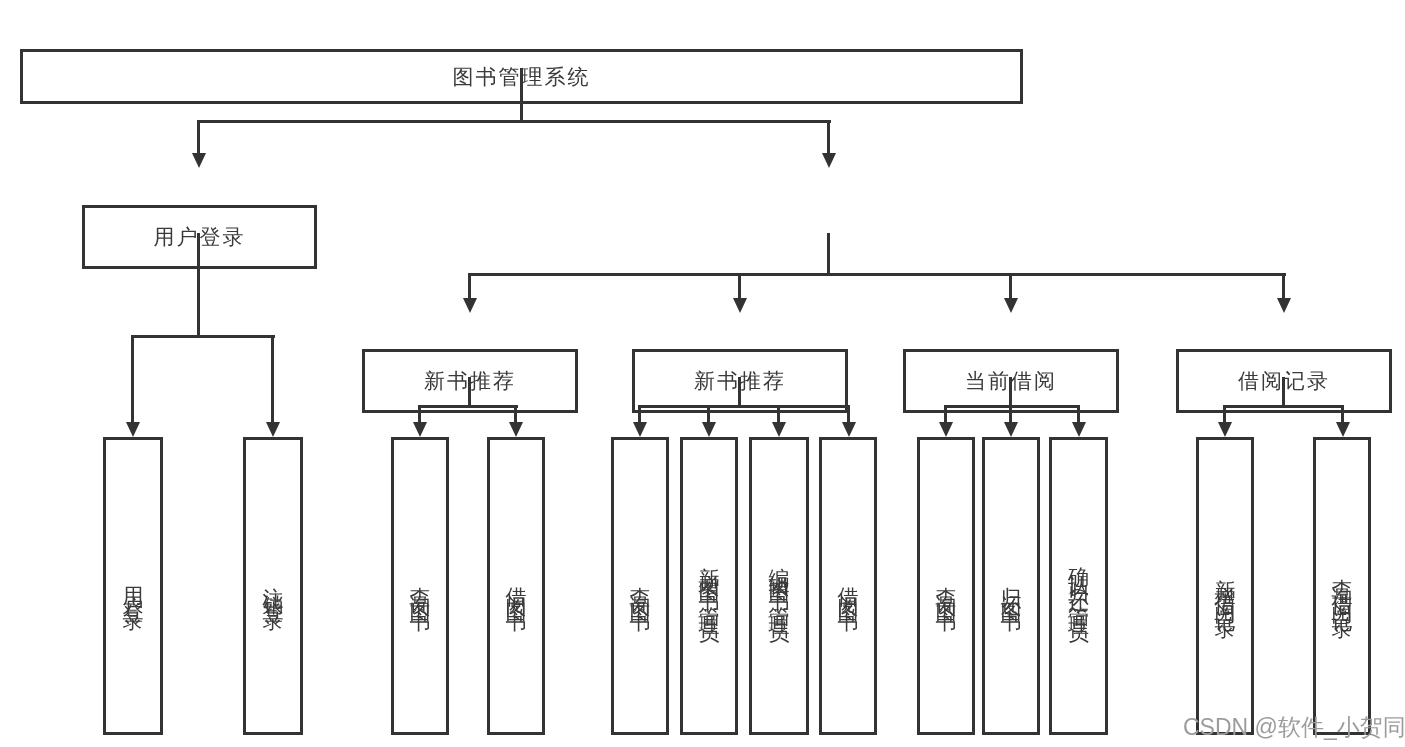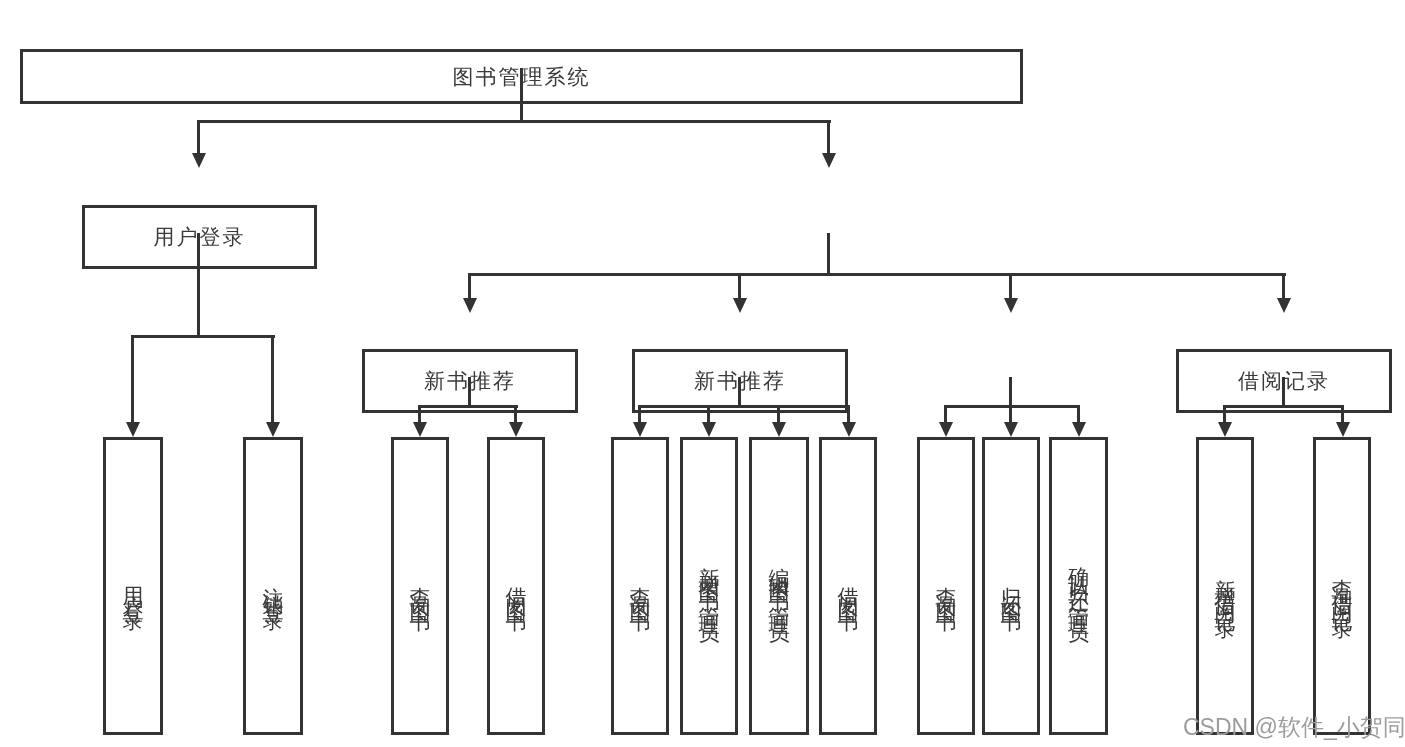--- a/index.html
+++ b/index.html
@@ -98,20 +98,23 @@
   <div class="tri" style="left:1004px; top:298px;"></div>
   <div class="vline" style="left:1282px; top:273px; height:27px;"></div>
   <div class="tri" style="left:1277px; top:298px;"></div>
 
   <div class="hbox" style="left:362px; top:313px; width:216px; height:64px;">
     <span>新书推荐</span>
   </div>
   <div class="hbox" style="left:632px; top:313px; width:216px; height:64px;">
     <span>新书推荐</span>
   </div>
+  <div class="hbox" style="left:903px; top:313px; width:216px; height:64px;">
+    <span>当前借阅</span>
+  </div>
   <div class="hbox" style="left:1176px; top:313px; width:216px; height:64px;">
     <span>借阅记录</span>
   </div>
 
   <div class="vline" style="left:468px; top:377px; height:31px;"></div>
   <div class="hline" style="left:419px; top:405px; width:99px;"></div>
   <div class="vline" style="left:418px; top:405px; height:18px;"></div>
   <div class="tri" style="left:413px; top:422px;"></div>
   <div class="vline" style="left:514px; top:405px; height:18px;"></div>
   <div class="tri" style="left:509px; top:422px;"></div>

